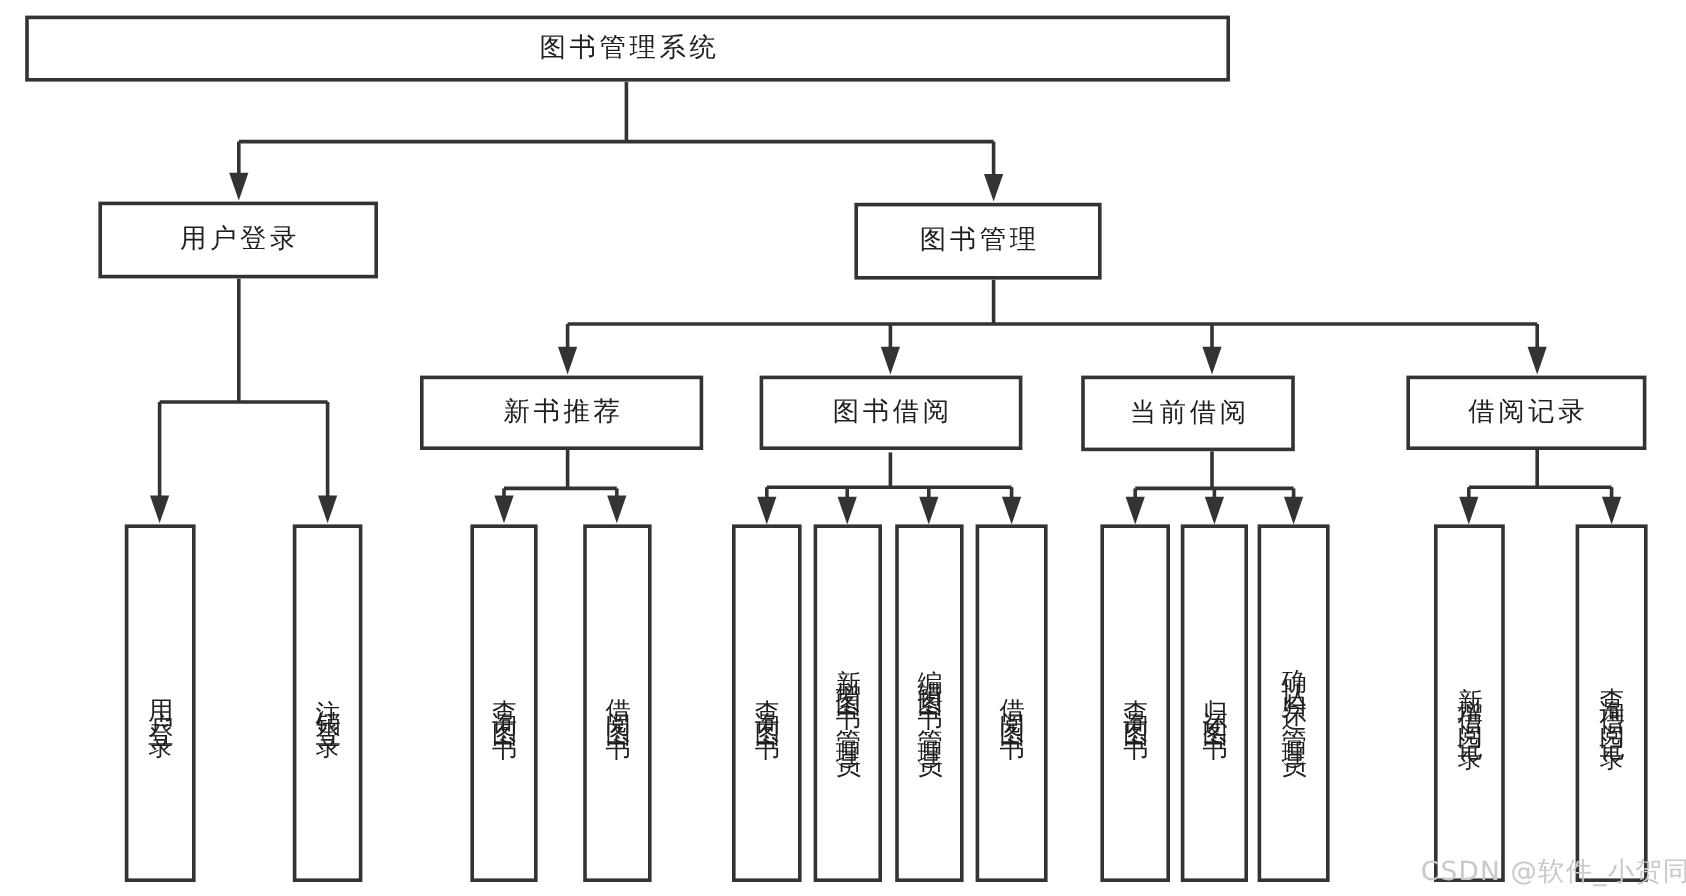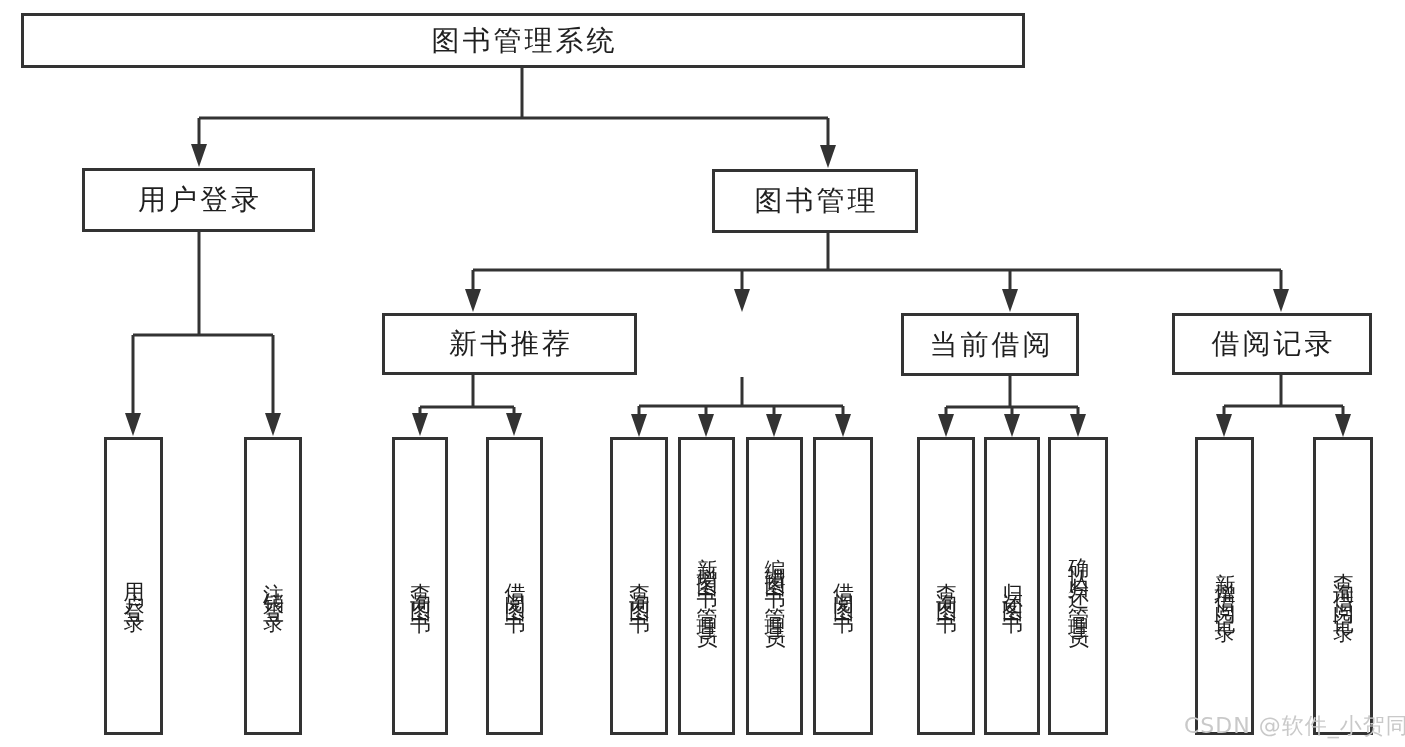--- a/index.html
+++ b/index.html
@@ -27,21 +27,21 @@
   }
   .node {
     position: absolute;
     background: var(--bg);
     border: 3px solid var(--line);
     display: flex;
     align-items: center;
     justify-content: center;
   }
   .hbox span {
-    font-size: 28px;
+    font-size: 22px;
     letter-spacing: 3px;
     text-indent: 3px;
     white-space: nowrap;
     line-height: 1;
   }
   .vbox span {
     writing-mode: vertical-rl;
     text-orientation: mixed;
     font-size: 21px;
     letter-spacing: 10px;
@@ -123,22 +123,25 @@
     <span>图书管理系统</span>
   </div>
 
   <div class="node hbox" style="left:82px;top:168px;width:233px;height:64px">
     <span>用户登录</span>
   </div>
   <div class="node hbox" style="left:712px;top:169px;width:206px;height:64px">
     <span>图书管理</span>
   </div>
 
-  <div class="node hbox" style="left:382px;top:313px;width:255px;height:62px">
+  <div class="node hbox" style="left:350px;top:313px;width:236px;height:62px">
     <span>新书推荐</span>
+  </div>
+  <div class="node hbox" style="left:633px;top:313px;width:219px;height:62px">
+    <span>图书借阅</span>
   </div>
   <div class="node hbox" style="left:901px;top:313px;width:178px;height:63px">
     <span>当前借阅</span>
   </div>
   <div class="node hbox" style="left:1172px;top:313px;width:200px;height:62px">
     <span>借阅记录</span>
   </div>
 
   <div class="node vbox" style="left:104px;top:437px;width:59px;height:298px">
     <span>用户登录</span>

